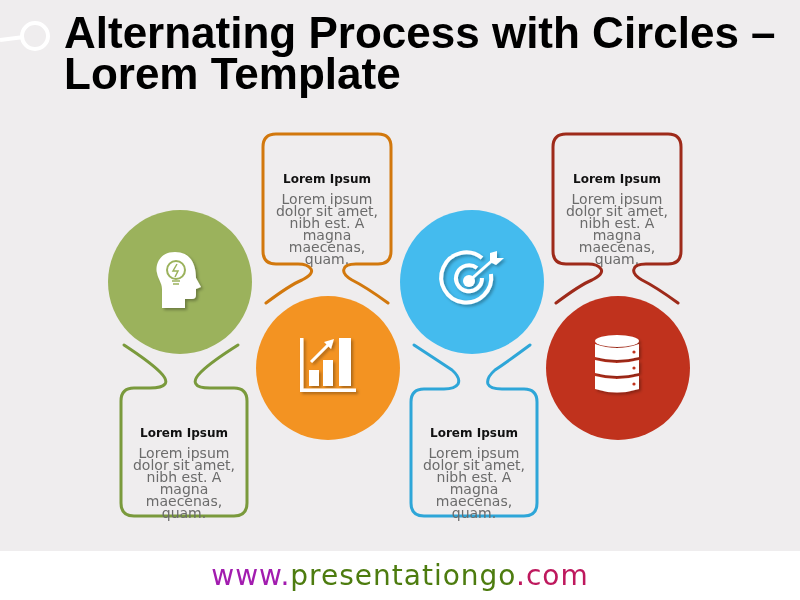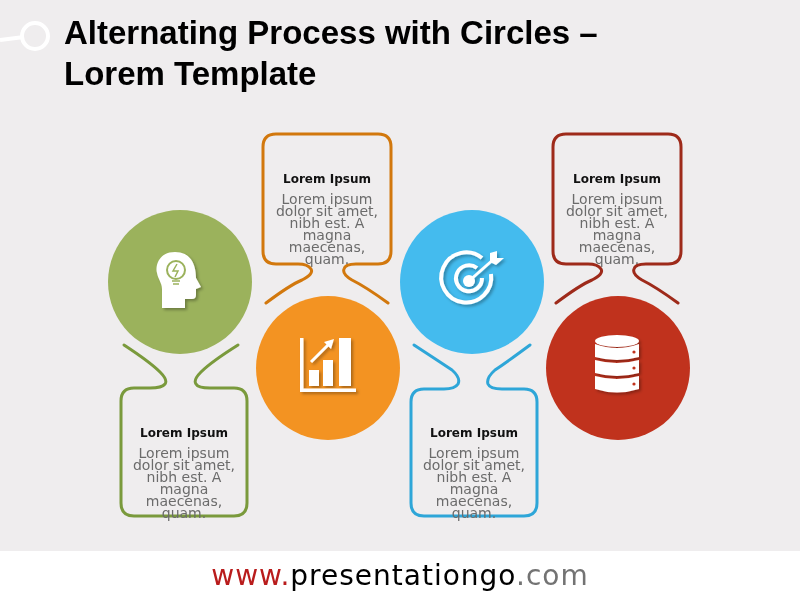--- a/index.html
+++ b/index.html
@@ -5,44 +5,44 @@
   html, body { margin: 0; padding: 0; }
   body {
     width: 800px; height: 600px; overflow: hidden; position: relative;
     background: #efedee;
     font-family: "Liberation Sans", sans-serif;
   }
   .header-deco { position: absolute; left: 0; top: 0; }
   .title {
     position: absolute; left: 64px; top: 12px; width: 720px;
     font-family: "Liberation Sans", sans-serif;
-    font-weight: bold; font-size: 33px; line-height: 41px; color: #000;
+    font-weight: bold; font-size: 44px; line-height: 41px; color: #000;
     margin: 0;
   }
   .diagram { position: absolute; left: 0; top: 0; }
   .card-text {
     position: absolute; width: 120px; text-align: center;
     font-family: "DejaVu Sans", sans-serif;
     margin-top: 11px;
   }
   .card-title {
     font-weight: bold; font-size: 12px; color: #111; margin-bottom: 7px;
   }
   .card-body {
     font-size: 14px; line-height: 12px; color: #6b6b6b;
   }
   .footer {
     position: absolute; left: 0; top: 551px; width: 800px; height: 49px;
     background: #ffffff; text-align: center;
     font-family: "DejaVu Sans", sans-serif; font-size: 28px; line-height: 49px;
     letter-spacing: 1px;
   }
-  .footer .w { color: #b91c1c; }
-  .footer .b { color: #000000; text-align: right; }
-  .footer .c { color: #737373; }
+  .footer .w { color: #a21caf; }
+  .footer .b { color: #4d7c0f; text-align: right; }
+  .footer .c { color: #be185d; }
 </style>
 </head>
 <body>
 
 <svg class="header-deco" width="60" height="60" viewBox="0 0 60 60">
   <line x1="0" y1="40" x2="24" y2="37" stroke="#ffffff" stroke-width="4"></line>
   <circle cx="35" cy="36" r="13" fill="none" stroke="#ffffff" stroke-width="4"></circle>
 </svg>
 
 <h1 class="title">

